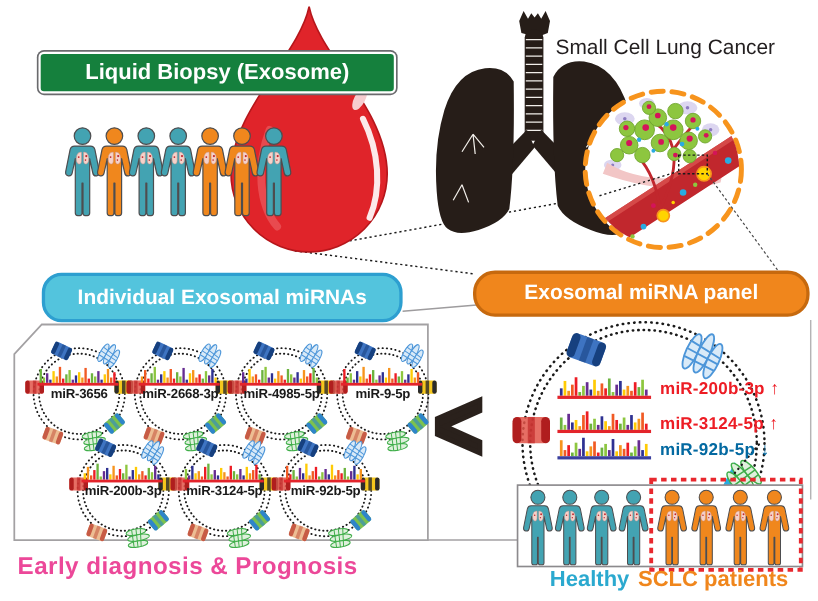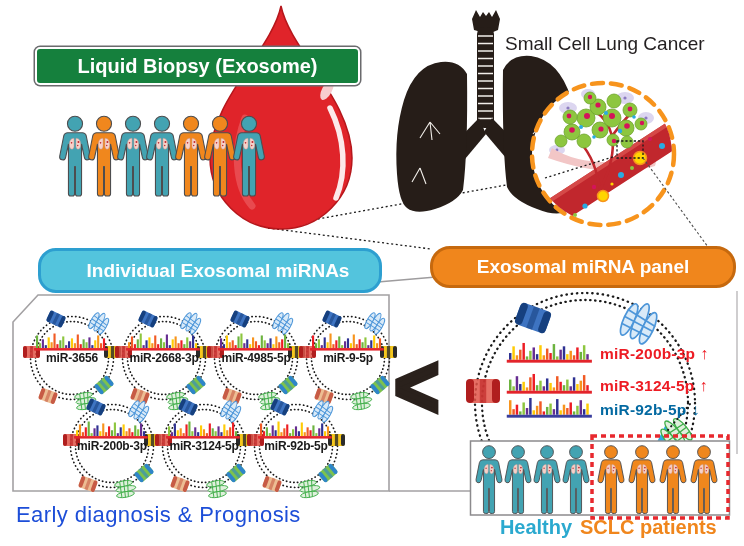--- a/index.html
+++ b/index.html
@@ -6,31 +6,31 @@
   #stage{position:relative;width:744px;height:546px;background:#fff;overflow:hidden;
          font-family:"Liberation Sans",sans-serif;}
   #bg{position:absolute;left:0;top:0;}
   .ov{position:absolute;line-height:1.05;white-space:nowrap;}
   .banner{display:flex;align-items:center;justify-content:center;text-align:center;
           font-weight:bold;color:#fff;}
   #banner-gray{left:35px;top:27px;width:321px;height:34px;background:#15803d;
                border:2px solid #fff;border-radius:5px;box-shadow:0 0 0 1.5px #6A6A6D;
                font-size:20px;color:#fff;margin-top:20px;}
   #banner-cyan{left:38px;top:248px;width:322px;height:39px;background:#53C4DD;
-               border:3px solid #2D9FD0;border-radius:18px;font-size:19px;padding-left:16px;}
+               border:3px solid #2D9FD0;border-radius:18px;font-size:19px;}
   #banner-orange{left:430px;top:246px;width:300px;height:36px;background:#F0861C;
                border:3px solid #C6690E;border-radius:20px;font-size:19px;}
   #sclc-title{left:505px;top:34px;width:235px;font-size:19px;color:#231F20;}
   #participants-label{left:100px;top:202px;width:140px;text-align:center;font-size:19px;color:#231F20;}
   .mir-label{width:92px;text-align:center;font-size:12px;font-weight:bold;color:#1A1A1A;letter-spacing:-0.2px;}
   .panel-row{font-size:15.5px;font-weight:bold;letter-spacing:0.2px;}
   .panel-row .arr{margin-left:5px;font-weight:900;font-size:16px;}
   .row-up{color:#ED1C24;}
   .row-down{color:#0369a1;}
-  #conclusion{left:16px;top:503px;font-size:22px;font-weight:normal;color:#1d4ed8;letter-spacing:0.4px;}
+  #conclusion{left:16px;top:503px;font-size:22px;font-weight:bold;color:#ec4899;letter-spacing:0.4px;}
   #healthy-label{left:494px;top:517px;width:84px;text-align:center;font-size:20px;font-weight:bold;color:#2BA9CF;}
   #sclc-patients-label{left:580px;top:517px;width:136px;text-align:center;font-size:20px;font-weight:bold;color:#F0861C;}
   #lt-symbol{left:394px;top:346px;font-size:78px;font-weight:900;color:#2A211C;
              transform:scaleY(1.15);-webkit-text-stroke:4px #2A211C;}
   .p-teal{fill:#43A3B2;}
   .p-orange{fill:#F0871D;}
 </style>
 </head>
 <body>
 

